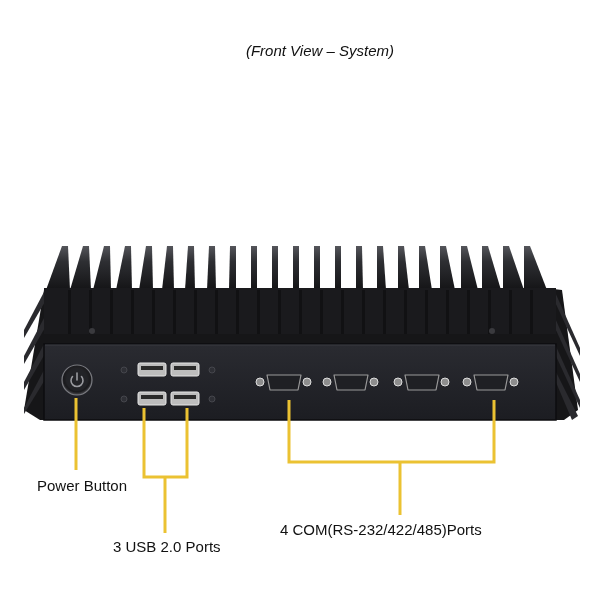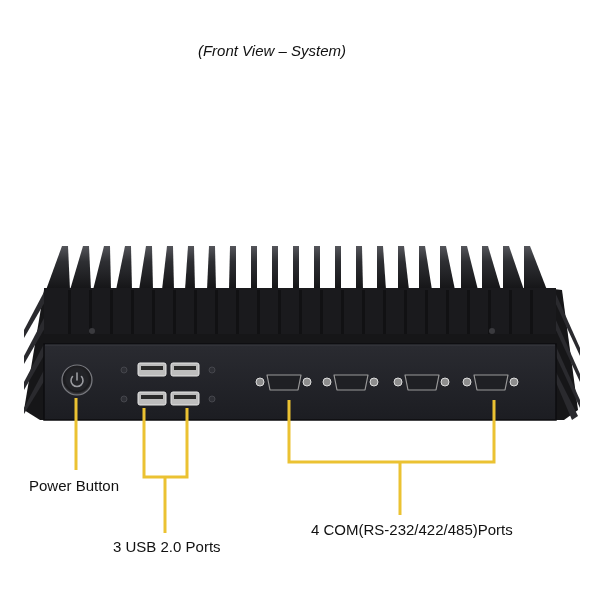--- a/index.html
+++ b/index.html
@@ -1,19 +1,19 @@
 <!DOCTYPE html>
 <html><head>
 <meta charset="utf-8">
 <style>
   html, body { margin: 0; padding: 0; background: #ffffff; }
   body { width: 600px; height: 600px; position: relative; overflow: hidden;
          font-family: "Liberation Sans", sans-serif; color: #111; }
   .caption { position: absolute; top: 42px; left: 0; width: 544px; text-align: center;
-             font-style: italic; font-size: 15px; color: #111; }
+             font-style: italic; font-size: 15px; color: #111; padding-left: 48px; }
   #art { position: absolute; left: 0; top: 0; }
   .label { position: absolute; font-size: 15px; color: #111; white-space: nowrap; }
 </style>
 </head>
 <body>
 
 <div class="caption">(Front View – System)</div>
 
 <svg id="art" width="600" height="600" viewBox="0 0 600 600">
   <defs>
@@ -168,15 +168,15 @@
 
   <g stroke="#EBC232" stroke-width="3" fill="none">
     <line x1="76" y1="398" x2="76" y2="470"></line>
     <polyline points="144,408 144,477 187,477 187,408"></polyline>
     <line x1="165" y1="477" x2="165" y2="533"></line>
     <polyline points="289,400 289,462 494,462 494,400"></polyline>
     <line x1="400" y1="462" x2="400" y2="515"></line>
   </g>
 </svg>
 
-<div class="label" style="left:29px; top:477px;text-align:right;">Power Button</div>
+<div class="label" style="left:37px; top:477px;text-align:right;">Power Button</div>
 <div class="label" style="left:113px; top:538px;">3 USB 2.0 Ports</div>
-<div class="label" style="left:311px; top:521px;">4 COM(RS-232/422/485)Ports</div>
+<div class="label" style="left:280px; top:521px;">4 COM(RS-232/422/485)Ports</div>
 
 </body></html>

